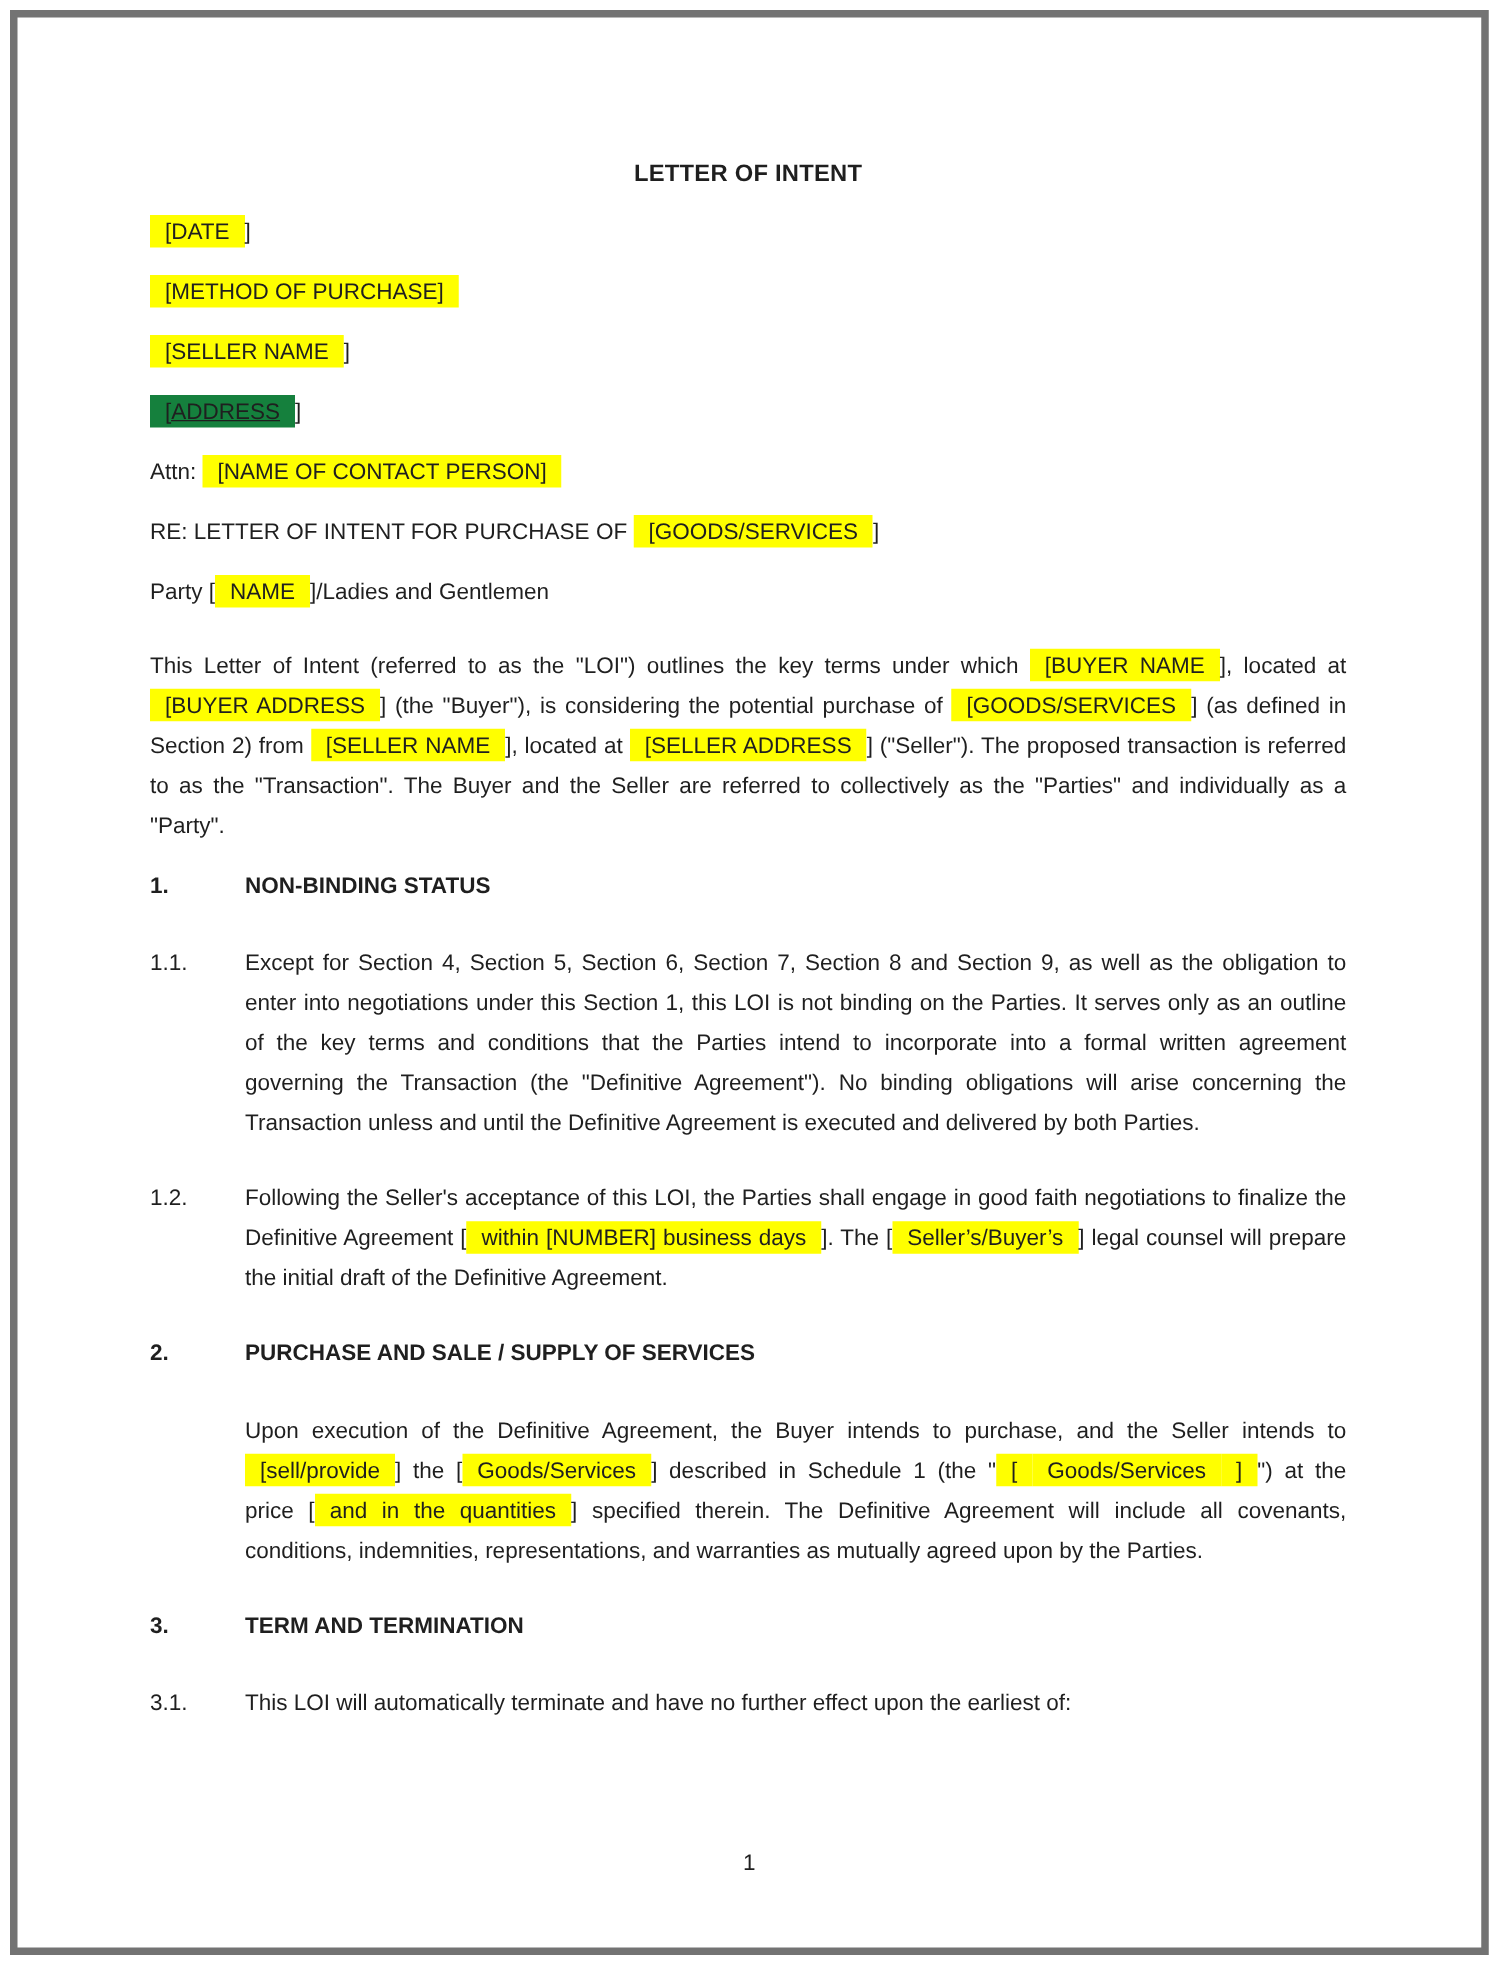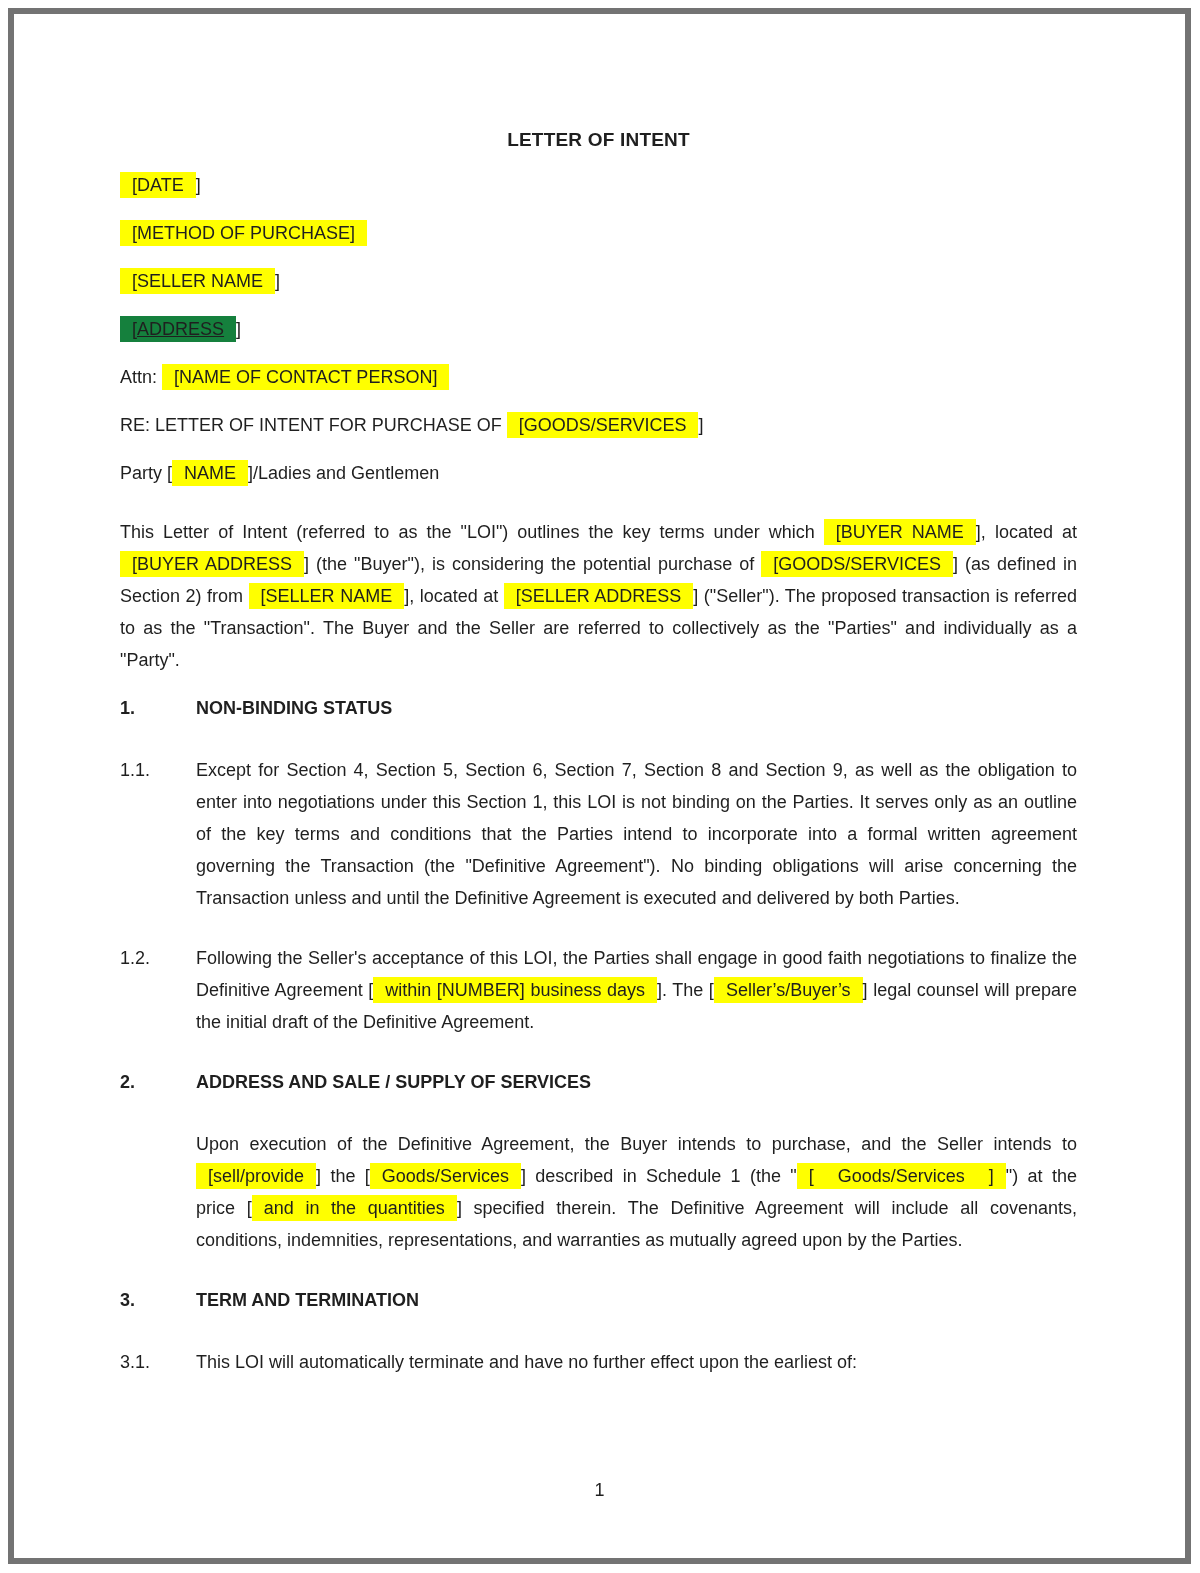--- a/index.html
+++ b/index.html
@@ -101,21 +101,21 @@
         <div class="item para">
           <span class="num">1.1.</span>
           <div class="pbody"><span>Except for Section 4, Section 5, Section 6, Section 7, Section 8 and Section 9, as well as the obligation to enter into negotiations under this Section 1, this LOI is not binding on the Parties. It serves only as an outline of the key terms and conditions that the Parties intend to incorporate into a formal written agreement governing the Transaction (the "</span><span class="b">Definitive Agreement</span><span>"). No binding obligations will arise concerning the Transaction unless and until the Definitive Agreement is executed and delivered by both Parties.</span></div>
         </div>
         <div class="item para">
           <span class="num">1.2.</span>
           <div class="pbody"><span>Following the Seller's acceptance of this LOI, the Parties shall engage in good faith negotiations to finalize the Definitive Agreement [</span><span class="hl" style="background: rgb(255, 255, 0);">within [NUMBER] business days</span><span>]. The [</span><span class="hl" style="background: rgb(255, 255, 0);">Seller’s/Buyer’s</span><span>] legal counsel will prepare the initial draft of the Definitive Agreement.</span></div>
         </div>
         <div class="item heading">
           <span class="num">2.</span>
-          <span>ADDRESS AND SALE / SUPPLY OF SERVICES</span>
+          <span>PURCHASE AND SALE / SUPPLY OF SERVICES</span>
         </div>
         <div class="item para">
           <span class="num"></span>
           <div class="pbody"><span>Upon execution of the Definitive Agreement, the Buyer intends to purchase, and the Seller intends to </span><span class="hl" style="background: rgb(255, 255, 0);">[sell/provide</span><span>] the [</span><span class="hl" style="background: rgb(255, 255, 0);">Goods/Services</span><span>] described in Schedule 1 (the "</span><span class="hl" style="background: rgb(255, 255, 0);">[</span><span class="b hl" style="background: rgb(255, 255, 0);">Goods/Services</span><span class="hl" style="background: rgb(255, 255, 0);">]</span><span>") at the price [</span><span class="hl" style="background: rgb(255, 255, 0);">and in the quantities</span><span>] specified therein. The Definitive Agreement will include all covenants, conditions, indemnities, representations, and warranties as mutually agreed upon by the Parties.</span></div>
         </div>
         <div class="item heading">
           <span class="num">3.</span>
           <span>TERM AND TERMINATION</span>
         </div>
         <div class="item para">

